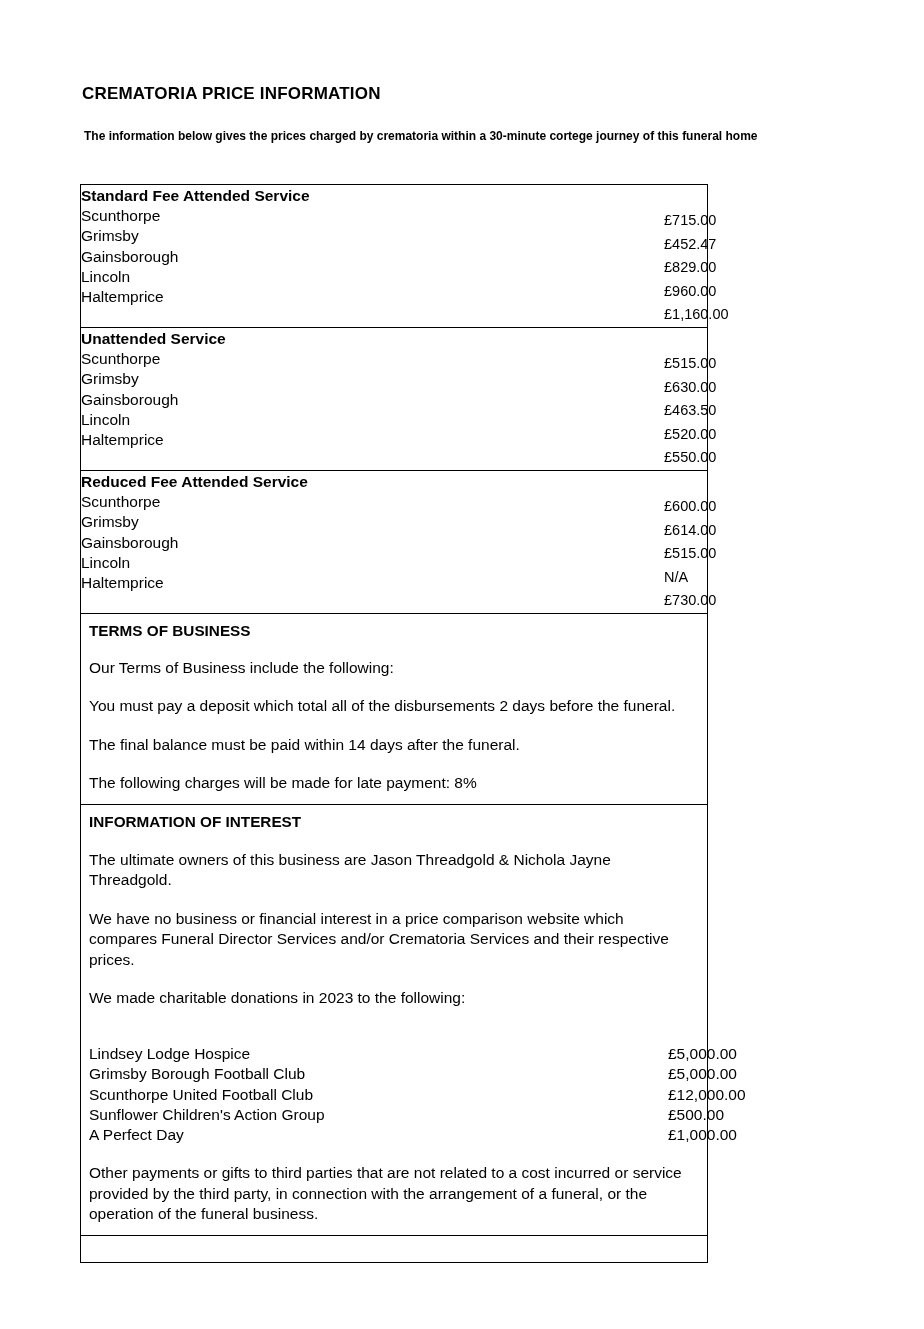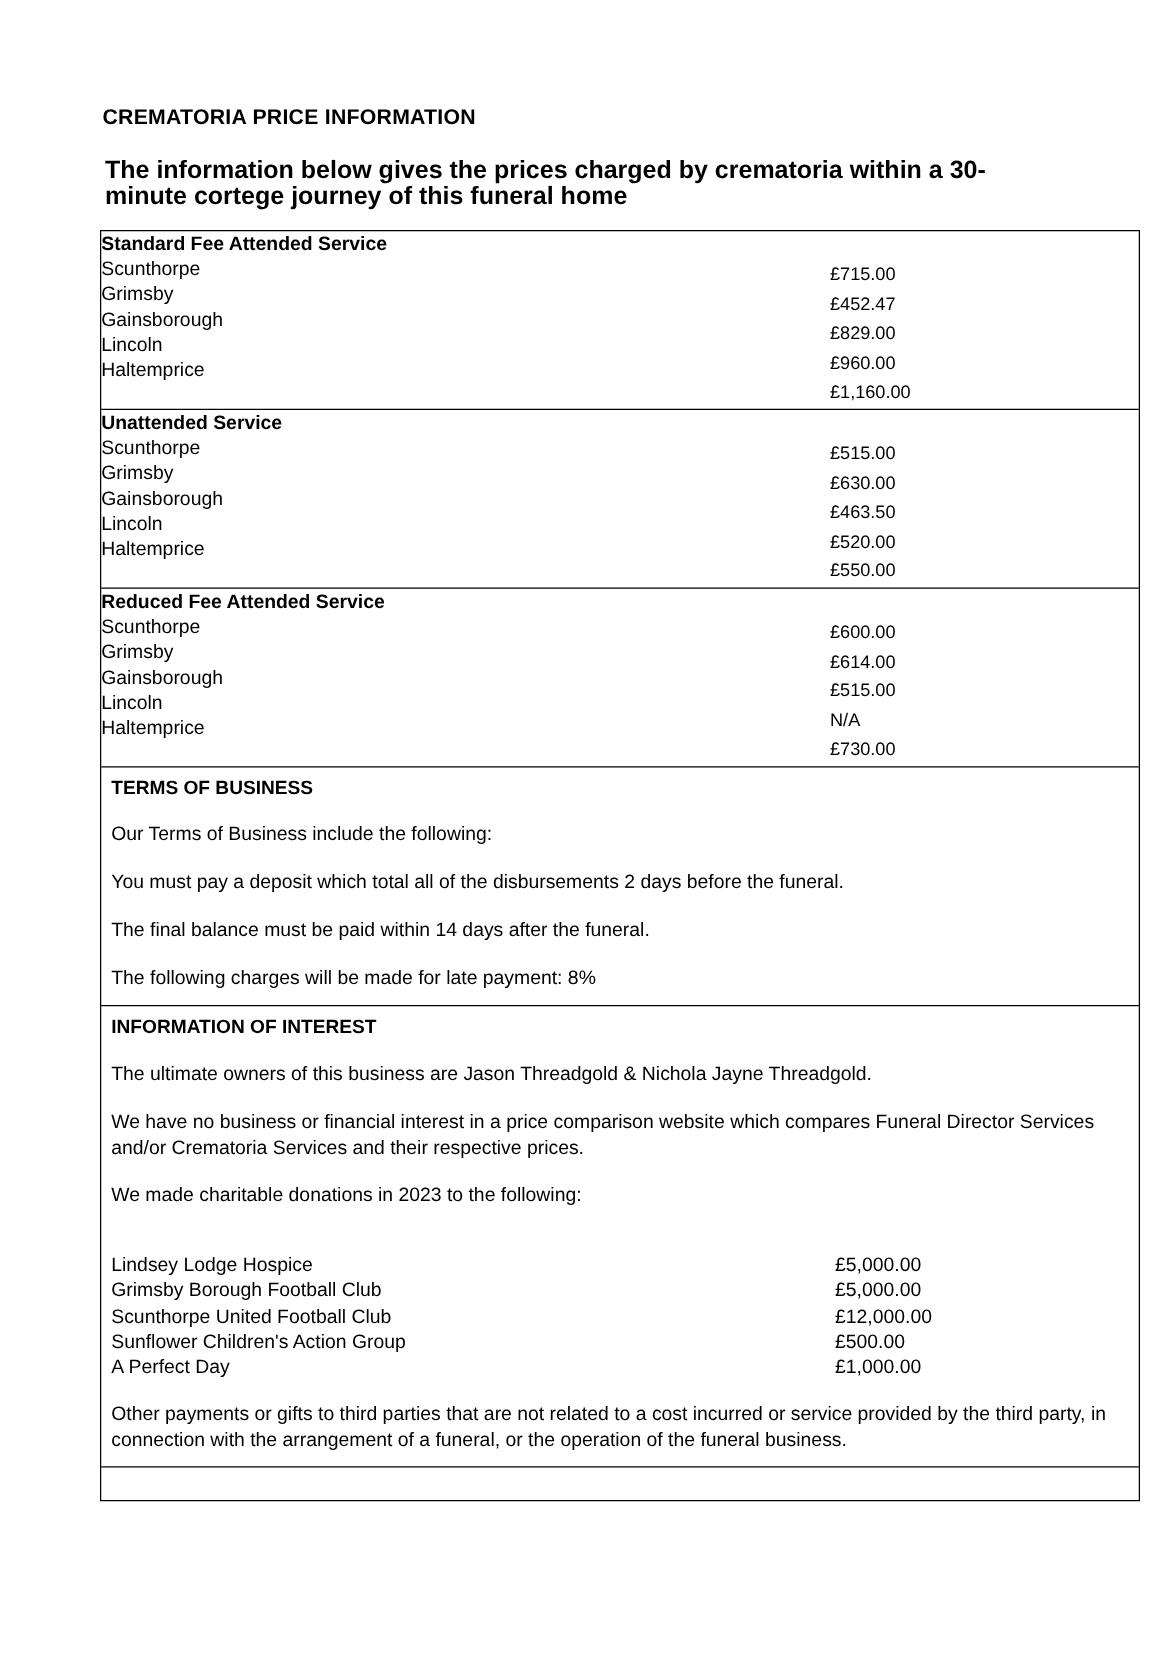--- a/index.html
+++ b/index.html
@@ -27,31 +27,31 @@
     top: 84px;
     font-size: 17px;
     font-weight: bold;
     letter-spacing: 0.2px;
   }
   .doc-intro {
     position: absolute;
     left: 84px;
     top: 126px;
     width: 760px;
-    font-size: 20px;
+    font-size: 12px;
     font-weight: bold;
     line-height: 21px;
   }
 
   
   .price-table {
     position: absolute;
     left: 80px;
     top: 184px;
-    width: 832px;
+    width: 628px;
     border: 1.4px solid #000;
     border-collapse: collapse;
     box-sizing: border-box;
   }
   .price-table table {
     width: 100%;
     border-collapse: collapse;
     table-layout: fixed;
   }
   .price-table td {

